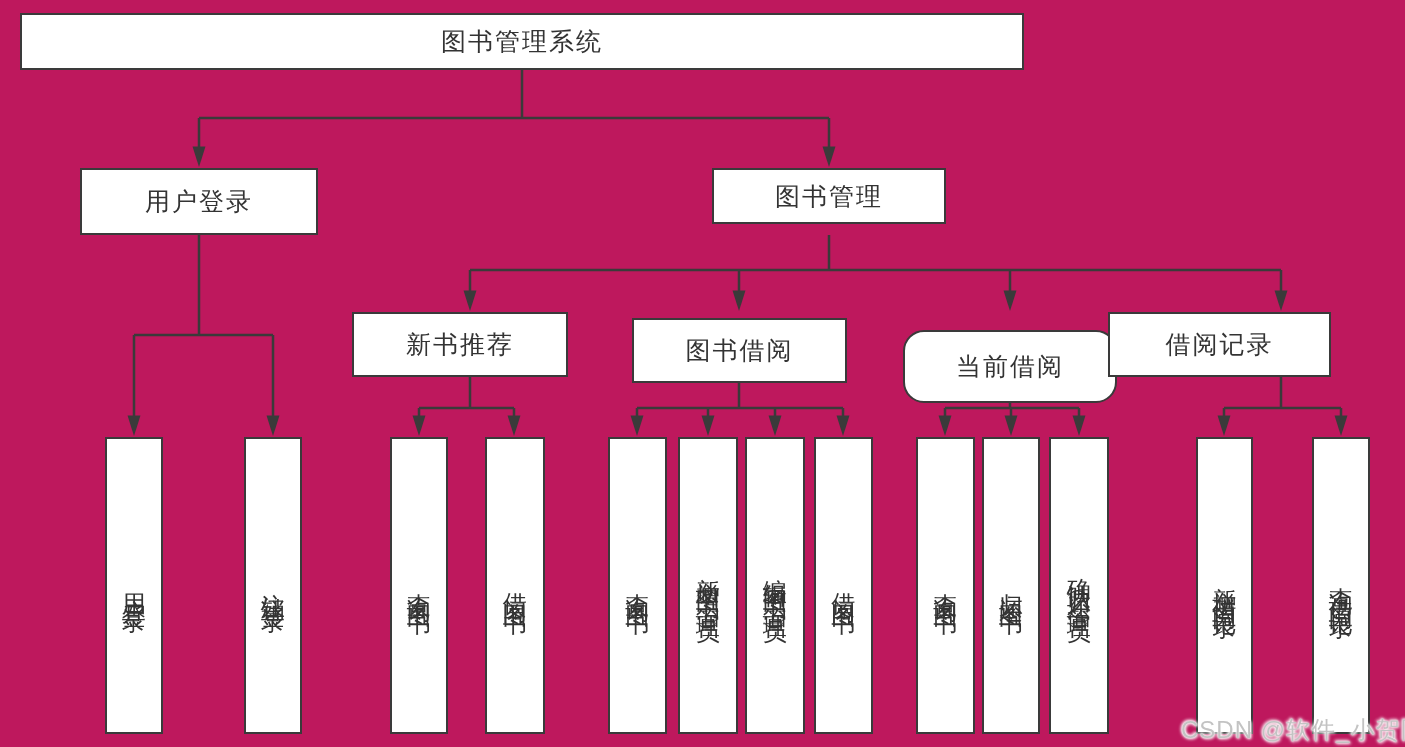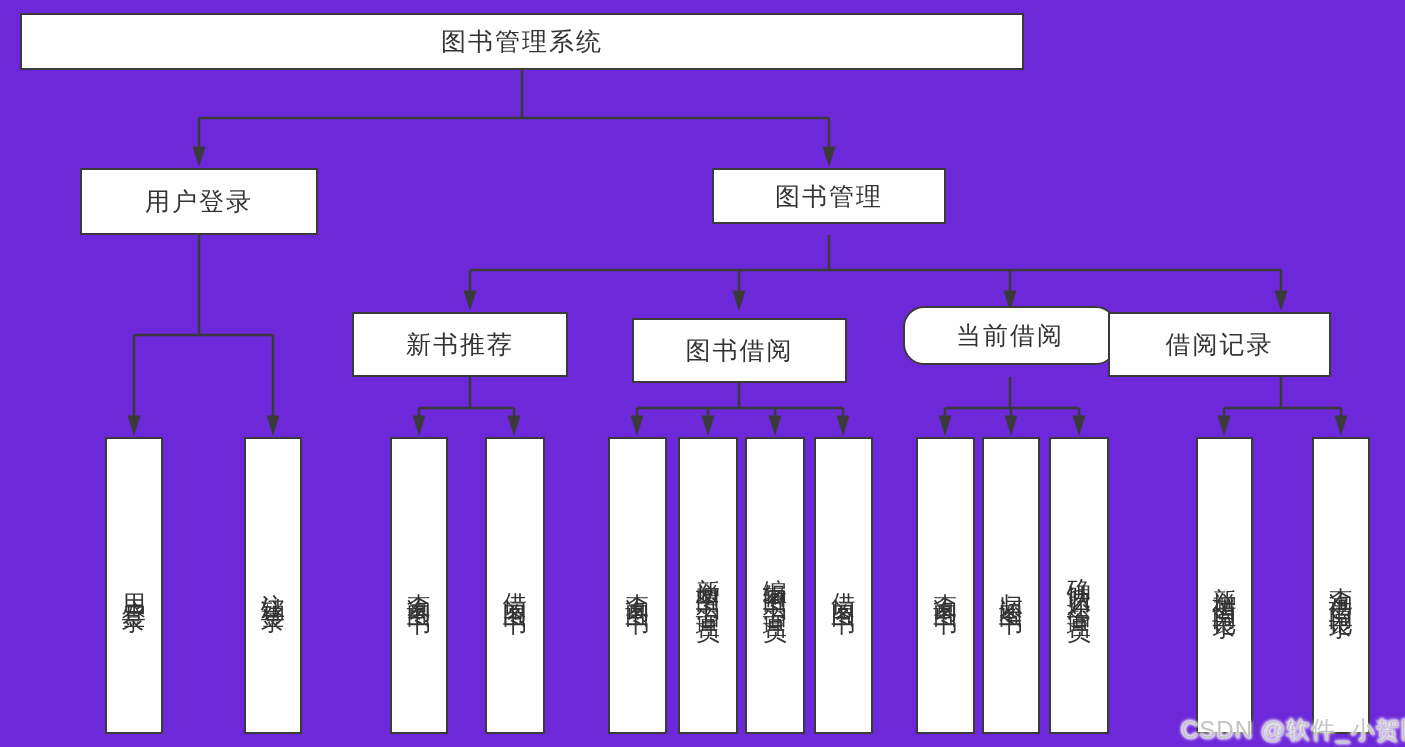--- a/index.html
+++ b/index.html
@@ -1,17 +1,17 @@
 <!DOCTYPE html>
 <html><head>
 <meta charset="utf-8">
 <style>
   html,body{margin:0;padding:0;background:#ffffff;}
   .canvas{
-    position:relative;width:1405px;height:747px;background:#6d28d9;overflow:hidden;
+    position:relative;width:1405px;height:747px;background:#be185d;overflow:hidden;
     font-family:"Liberation Sans","DejaVu Sans",sans-serif;
   }
   .wires{position:absolute;left:0;top:0;width:1405px;height:747px;}
   .hnode{
     position:absolute;box-sizing:border-box;background:#ffffff;
     border:2.5px solid #3a3a3a;display:flex;align-items:center;justify-content:center;
     font-size:25px;letter-spacing:2px;color:#333333;z-index:2;
   }
   .vnode{
     position:absolute;box-sizing:border-box;background:#ffffff;
@@ -66,21 +66,21 @@
     </g>
   </svg>
 
   <div class="hnode" style="left:20px;top:13px;width:1004px;height:57px;">图书管理系统</div>
 
   <div class="hnode" style="left:80px;top:168px;width:238px;height:67px;">用户登录</div>
   <div class="hnode" style="left:712px;top:168px;width:234px;height:56px;">图书管理</div>
 
   <div class="hnode" style="left:352px;top:312px;width:216px;height:65px;">新书推荐</div>
   <div class="hnode" style="left:632px;top:312px;width:215px;height:65px;margin-top:6px;">图书借阅</div>
-  <div class="hnode" style="left:903px;top:306px;width:214px;height:59px;border-radius:21px;">当前借阅</div>
+  <div class="hnode" style="left:903px;top:330px;width:214px;height:73px;border-radius:21px;">当前借阅</div>
   <div class="hnode" style="left:1108px;top:312px;width:223px;height:65px;">借阅记录</div>
 
   <div class="vnode" style="left:105px;width:58px;">
     <span>用户登录</span>
     </div>
   <div class="vnode" style="left:244px;width:58px;">
     <span>注销登录</span>
     </div>
 
   <div class="vnode" style="left:390px;width:58px;">

